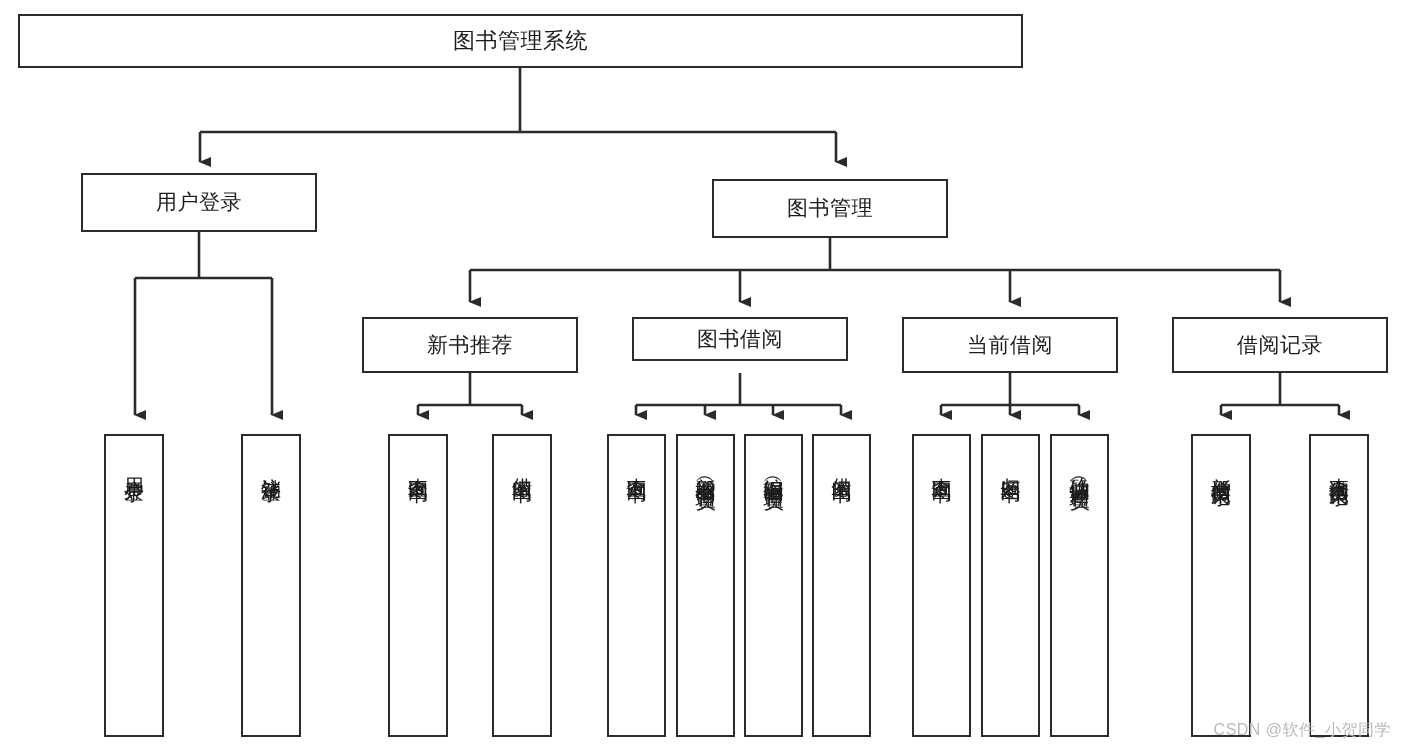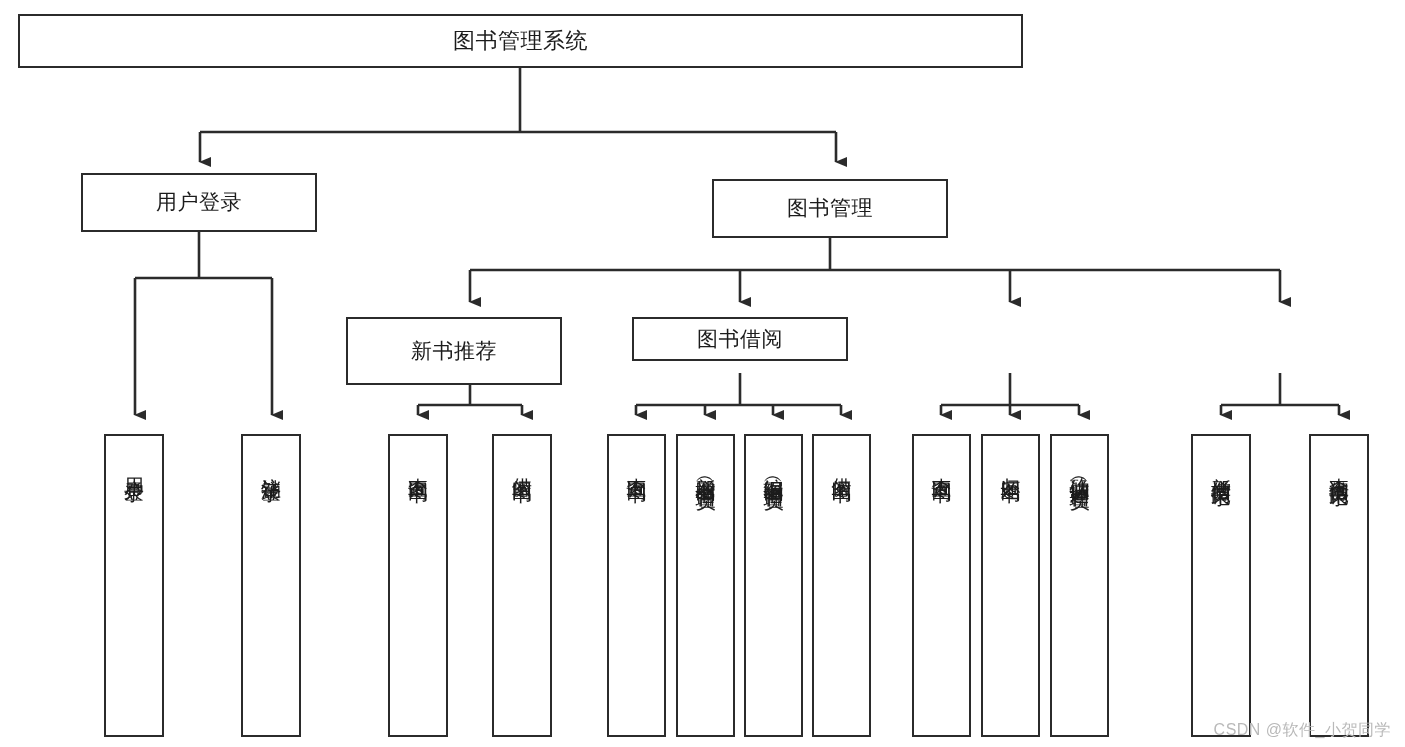--- a/index.html
+++ b/index.html
@@ -135,26 +135,32 @@
     <span class="node-label">图书管理系统</span>
   </div>
 
   <div class="node horiz" style="left:81px; top:173px; width:236px; height:59px;">
     <span class="node-label">用户登录</span>
   </div>
   <div class="node horiz" style="left:712px; top:179px; width:236px; height:59px;">
     <span class="node-label">图书管理</span>
   </div>
 
-  <div class="node horiz" style="left:346px; top:317px; width:216px; height:68px;">
+  <div class="node horiz" style="left:362px; top:317px; width:216px; height:56px;">
     <span class="node-label">新书推荐</span>
   </div>
   <div class="node horiz" style="left:632px; top:317px; width:216px; height:44px;">
     <span class="node-label">图书借阅</span>
   </div>
+  <div class="node horiz" style="left:902px; top:317px; width:216px; height:56px;">
+    <span class="node-label">当前借阅</span>
+  </div>
+  <div class="node horiz" style="left:1172px; top:317px; width:216px; height:56px;">
+    <span class="node-label">借阅记录</span>
+  </div>
 
   <div class="node vert" style="left:104px; top:434px; width:60px; height:303px;">
     <span class="node-label">用户登录</span>
   </div>
   <div class="node vert" style="left:241px; top:434px; width:60px; height:303px;">
     <span class="node-label">注销登录</span>
   </div>
 
   <div class="node vert" style="left:388px; top:434px; width:60px; height:303px;">
     <span class="node-label">查询图书</span>

